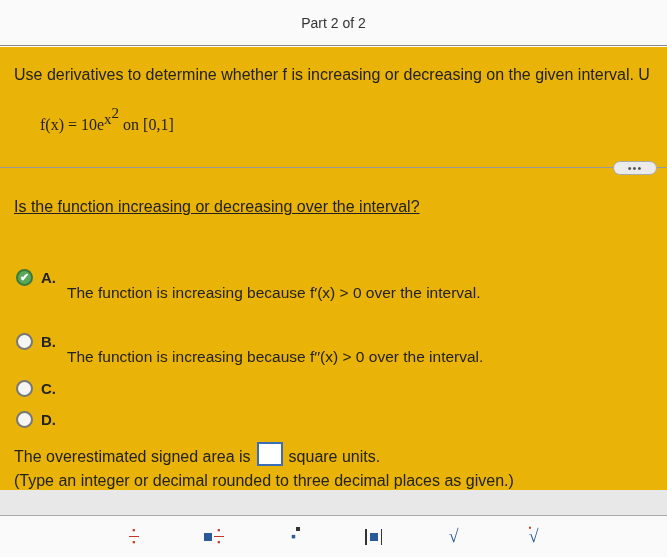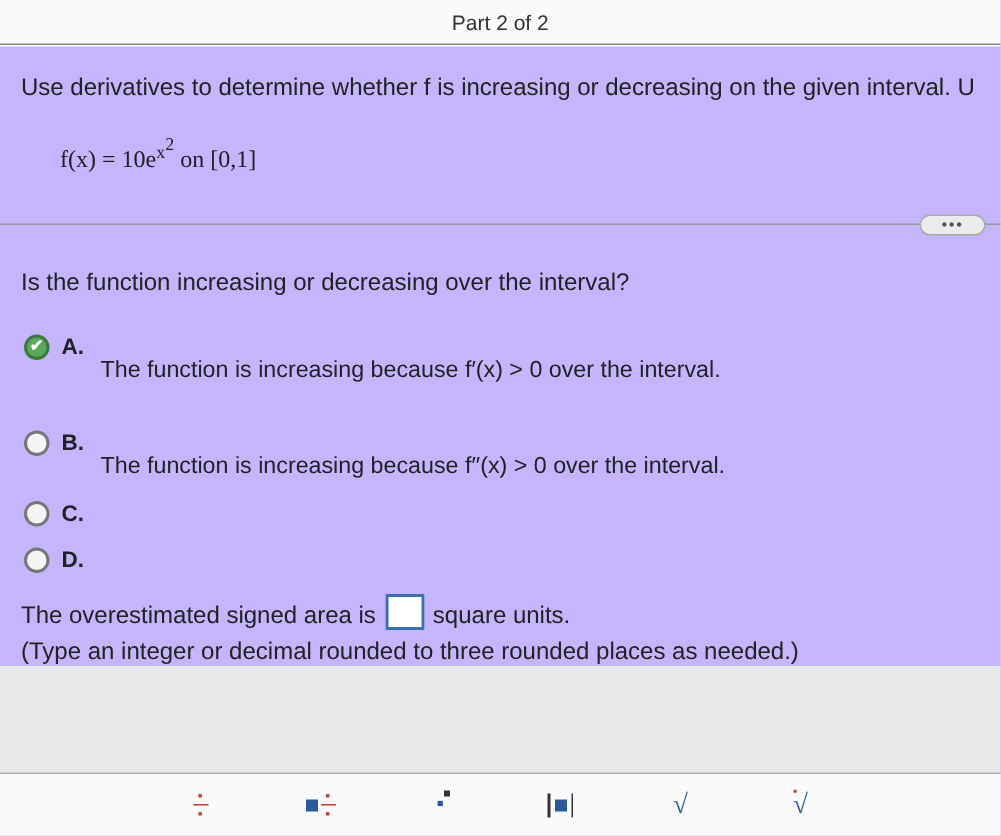--- a/index.html
+++ b/index.html
@@ -5,53 +5,53 @@
     * { margin: 0; padding: 0; box-sizing: border-box; }
     body {
       font-family: Arial, Helvetica, sans-serif;
       background: #e8e8e8;
       width: 667px;
       height: 557px;
       overflow: hidden;
       color: #222;
     }
     .header {
-      height: 30px;
+      height: 46px;
       background: #fafafa;
       border-bottom: 1px solid #888;
       display: flex;
       align-items: center;
       justify-content: center;
       position: relative;
     }
     .part-label {
       font-size: 14px;
       color: #333;
       position: absolute;
       left: 50%;
       transform: translateX(-50%);
     }
     .content {
       padding: 16px 14px 0 14px;
-      background: #c4b5fd;
+      background: #eab308;
       border-top: 1px solid #fff;
     }
     .prompt-text {
       font-size: 16px;
       line-height: 1.5;
       color: #222;
       margin-bottom: 18px;
     }
     .formula-row {
       font-size: 16px;
       margin-left: 26px;
       margin-bottom: 20px;
       font-family: 'Times New Roman', serif;
     }
-    .formula-row sup { font-size: 12px; vertical-align: super; }
+    .formula-row sup { font-size: 15px; vertical-align: super; }
     .divider-row {
       border-bottom: 1px solid #999;
       display: flex;
       justify-content: flex-end;
       align-items: center;
       padding-right: 10px;
       margin: 0 -14px 30px -14px;
       height: 14px;
     }
     .ellipsis-btn {
@@ -65,21 +65,22 @@
       justify-content: center;
       color: #555;
       font-size: 11px;
       letter-spacing: 1px;
       cursor: pointer;
       position: relative;
       top: 7px;
     }
     .question-text {
       font-size: 16px;
-      margin-bottom: 8px;
+      margin-bottom: 36px;
+      text-decoration: underline;
     }
     .options { margin-left: 2px; }
     .option-row {
       display: flex;
       align-items: center;
       margin-bottom: 14px;
       cursor: pointer;
     }
     .radio {
       width: 17px;
@@ -219,21 +220,21 @@
       <div class="radio"></div>
       <span class="opt-letter">D.</span>
     </div>
   </div>
 
   <div class="answer-line">
     <span>The overestimated signed area is</span>
     <span class="answer-box"></span>
     <span>square units.</span>
   </div>
-  <div class="hint-text">(Type an integer or decimal rounded to three rounded places as needed.)</div>
+  <div class="hint-text">(Type an integer or decimal rounded to three decimal places as given.)</div>
 
 </div>
 
 <div class="toolbar">
   <div class="tb-item">
     <div class="frac">
         <span>▪</span>
         <div class="bar"></div>
         <span>▪</span>
       </div>

